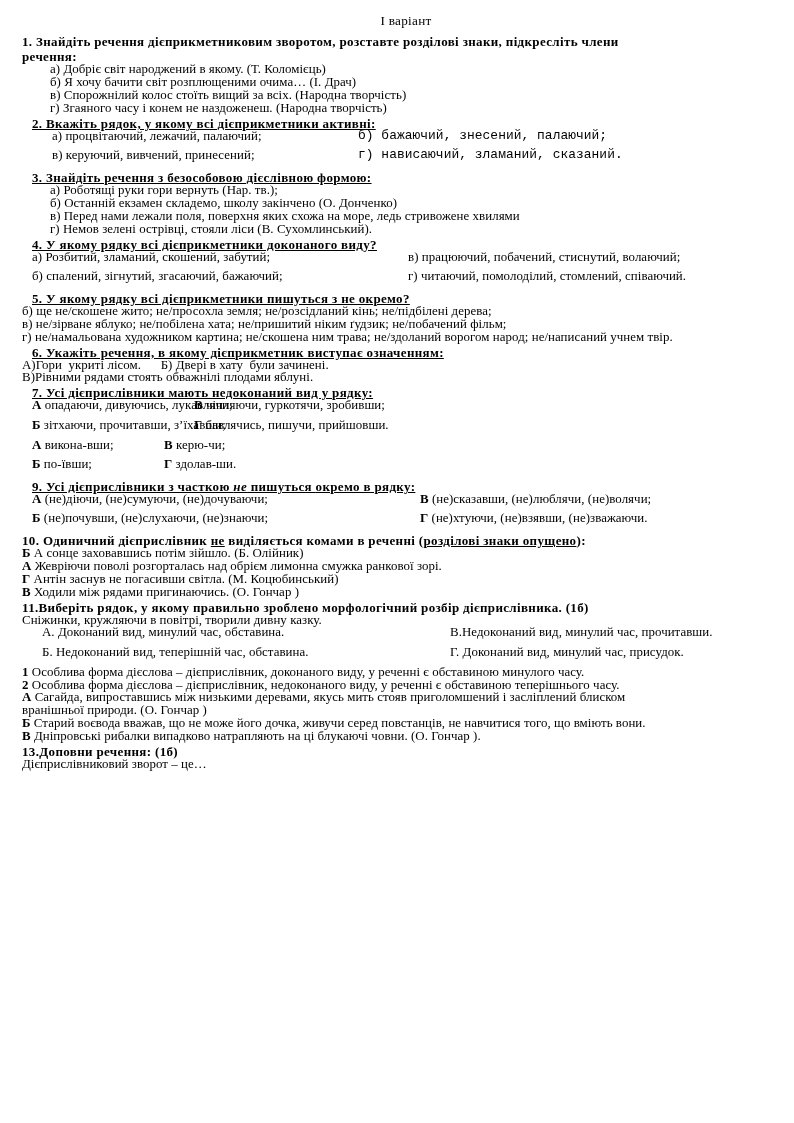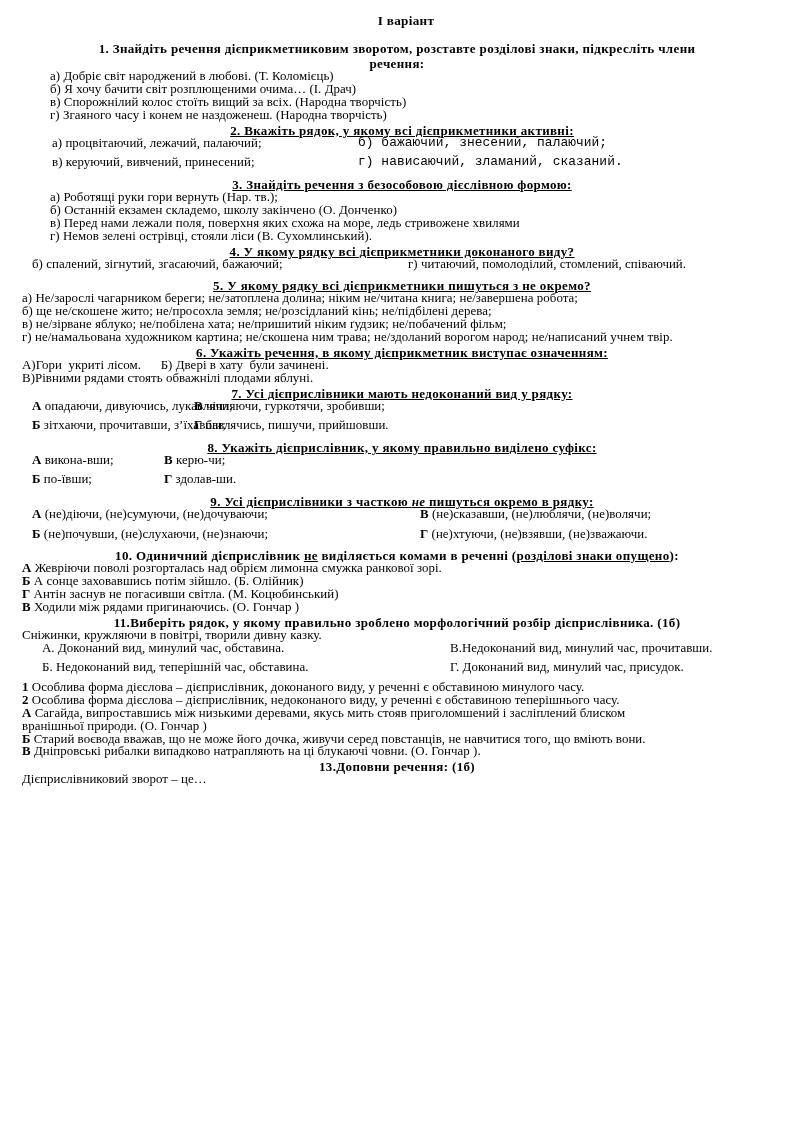--- a/index.html
+++ b/index.html
@@ -21,35 +21,34 @@
     position: relative;
     width: 794px;
     height: 1123px;
     box-sizing: border-box;
     padding: 14px 22px 0 22px;
     overflow: hidden;
   }
 
   .doc-title {
     text-align: center;
-    font-weight: bold;
+    font-weight: normal;
     font-size: 13.2px;
     letter-spacing: 0.3px;
-    margin: 0 0 15px 0;
+    margin: 0 0 8px 0;
     padding-left: 18px;
   }
 
   
   .q-head {
     font-weight: bold;
     font-size: 13.0px;
     letter-spacing: 0.35px;
     margin: 2px 0 0 0;
     padding: 0;
-    text-align: center;
   }
   .q-head.indent { padding-left: 10px; text-decoration: underline; }
   .q-head.flush  { padding-left: 0px; }
 
   
   .line {
     margin: 0;
     padding: 0 0 0 0;
     font-size: 12.9px;
     letter-spacing: 0.05px;
@@ -84,21 +83,21 @@
 </style>
 </head>
 <body>
 
 <div class="page">
 
   <div class="doc-title">I варіант</div>
 
   <div class="q-head flush">1. Знайдіть речення дієприкметниковим зворотом, розставте розділові знаки, підкресліть члени</div>
   <div class="q-head flush">речення:</div>
-  <div class="line opt">а) Добріє світ народжений в любові. (Т. Коломієць)</div>
+  <div class="line opt">а) Добріє світ народжений в якому. (Т. Коломієць)</div>
   <div class="line opt">б) Я хочу бачити світ розплющеними очима… (І. Драч)</div>
   <div class="line opt">в) Спорожнілий колос стоїть вищий за всіх. (Народна творчість)</div>
   <div class="line opt">г) Згаяного часу і конем не наздоженеш. (Народна творчість)</div>
 
   <div class="q-head indent">2. Вкажіть рядок, у якому всі дієприкметники активні:</div>
   <div class="row2 g-q2">
     <span class="c1">а) процвітаючий, лежачий, палаючий;</span>
     <span class="c2">б) бажаючий, знесений, палаючий;</span>
   </div>
   <div class="row2 g-q2">
@@ -107,67 +106,69 @@
   </div>
 
   <div class="q-head indent">3. Знайдіть речення з безособовою дієслівною формою:</div>
   <div class="line opt">а) Роботящі руки гори вернуть (Нар. тв.);</div>
   <div class="line opt">б) Останній екзамен складемо, школу закінчено (О. Донченко)</div>
   <div class="line opt">в) Перед нами лежали поля, поверхня яких схожа на море, ледь стривожене хвилями</div>
   <div class="line opt">г) Немов зелені острівці, стояли ліси (В. Сухомлинський).</div>
 
   <div class="q-head indent">4. У якому рядку всі дієприкметники доконаного виду?</div>
   <div class="row2 g-q4">
+    <span class="c1">а) Розбитий, зламаний, скошений, забутий;</span>
+    <span class="c2">в) працюючий, побачений, стиснутий, волаючий;</span>
+  </div>
+  <div class="row2 g-q4">
     <span class="c1">б) спалений, зігнутий, згасаючий, бажаючий;</span>
     <span class="c2">г) читаючий, помолоділий, стомлений, співаючий.</span>
   </div>
 
   <div class="q-head indent">5. У якому рядку всі дієприкметники пишуться з не окремо?</div>
-  <div class="line flush">а) Не/зарослі чагарником береги; не/затоплена долина; ніким не/читана книга; не/завершена робота;</div>
   <div class="line flush">б) ще не/скошене жито; не/просохла земля; не/розсідланий кінь; не/підбілені дерева;</div>
   <div class="line flush">в) не/зірване яблуко; не/побілена хата; не/пришитий ніким ґудзик; не/побачений фільм;</div>
   <div class="line flush">г) не/намальована художником картина; не/скошена ним трава; не/здоланий ворогом народ; не/написаний учнем твір.</div>
 
   <div class="q-head indent">6. Укажіть речення, в якому дієприкметник виступає означенням:</div>
   <div class="line flush">А)Гори  укриті лісом.      Б) Двері в хату  були зачинені.</div>
   <div class="line flush">В)Рівними рядами стоять обважнілі плодами яблуні.</div>
 
   <div class="q-head indent">7. Усі дієприслівники мають недоконаний вид у рядку:</div>
   <div class="row2 g-q7">
     <span class="c1"><span class="lead">А</span><span> опадаючи, дивуючись, лукавлячи;</span></span>
     <span class="c2"><span class="lead">В</span><span> чіпляючи, гуркотячи, зробивши;</span></span>
   </div>
   <div class="row2 g-q7">
     <span class="c1"><span class="lead">Б</span><span> зітхаючи, прочитавши, з’їхавши;</span></span>
     <span class="c2"><span class="lead">Г</span><span>  бавлячись, пишучи, прийшовши.</span></span>
   </div>
 
-  <div class="q-head indent">8. Укажіть дієприслівник, у якому правильно виділено суфікс:</div>
   <div class="row2 g-q8">
     <span class="c1"><span class="lead">А</span><span> викона-вши;</span></span>
     <span class="c2"><span class="lead">В</span><span> керю-чи;</span></span>
   </div>
   <div class="row2 g-q8">
     <span class="c1"><span class="lead">Б</span><span> по-ївши;</span></span>
     <span class="c2"><span class="lead">Г</span><span> здолав-ши.</span></span>
   </div>
 
   <div class="q-head indent"><span>9. Усі дієприслівники з часткою </span><i>не</i><span> пишуться </span><u>окремо</u><span> в рядку:</span></div>
   <div class="row2 g-q9">
     <span class="c1"><span class="lead">А</span><span> (не)діючи, (не)сумуючи, (не)дочуваючи;</span></span>
     <span class="c2"><span class="lead">В</span><span> (не)сказавши, (не)люблячи, (не)волячи;</span></span>
   </div>
   <div class="row2 g-q9">
     <span class="c1"><span class="lead">Б</span><span> (не)почувши, (не)слухаючи, (не)знаючи;</span></span>
     <span class="c2"><span class="lead">Г</span><span> (не)хтуючи, (не)взявши, (не)зважаючи.</span></span>
   </div>
 
   <div class="q-head flush"><span>10. Одиничний дієприслівник </span><u>не</u><span> виділяється комами в реченні (</span><u>розділові знаки опущено</u><span>):</span></div>
+  <div class="line flush"><span class="lead">Б</span><span> А сонце заховавшись потім зійшло. (Б. Олійник)</span></div>
   <div class="line flush"><span class="lead">А</span><span> Жевріючи поволі розгорталась над обрієм лимонна смужка ранкової зорі.</span></div>
-  <div class="line flush"><span class="lead">Б</span><span> А сонце заховавшись потім зійшло. (Б. Олійник)</span></div>
   <div class="line flush"><span class="lead">Г</span><span> Антін заснув не погасивши світла. (М. Коцюбинський)</span></div>
   <div class="line flush"><span class="lead">В</span><span> Ходили між рядами пригинаючись. (О. Гончар )</span></div>
 
   <div class="q-head flush">11.Виберіть рядок, у якому правильно зроблено морфологічний розбір дієприслівника. (1б)</div>
   <div class="line flush">Сніжинки, кружляючи в повітрі, творили дивну казку.</div>
   <div class="row2 g-q11">
     <span class="c1">А. Доконаний вид, минулий час, обставина.</span>
     <span class="c2">В.Недоконаний вид, минулий час, прочитавши.</span>
   </div>
   <div class="row2 g-q11">

